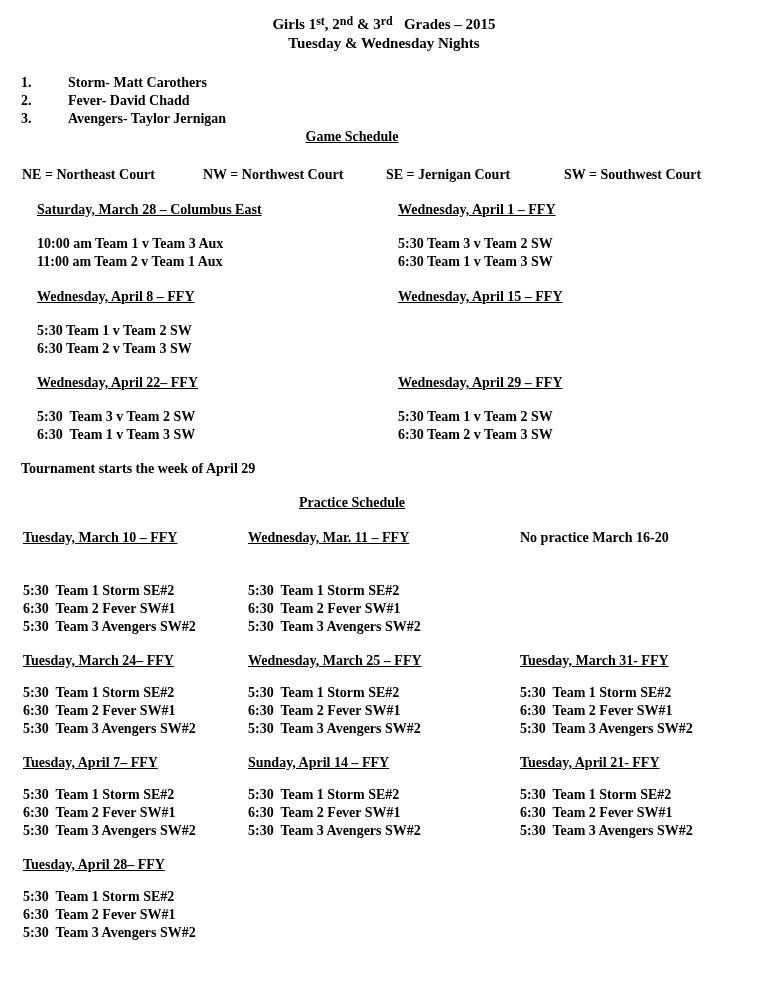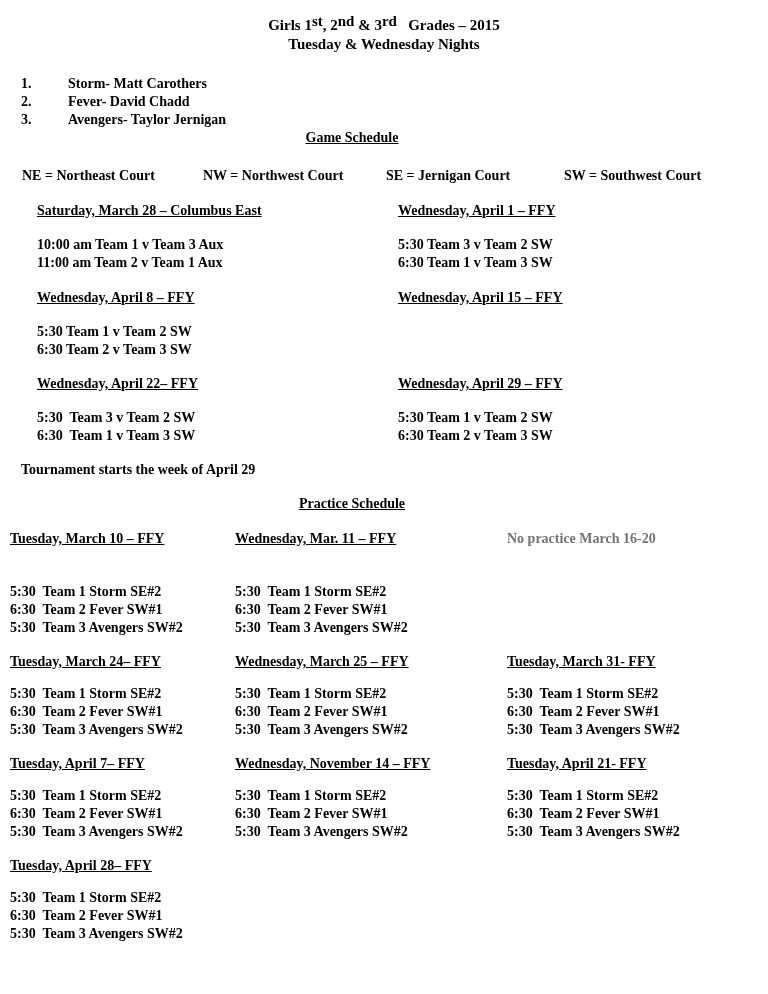--- a/index.html
+++ b/index.html
@@ -12,45 +12,45 @@
     font-family:"Liberation Serif","DejaVu Serif",serif;
     font-weight:700;
     font-size:14px;
     line-height:18px;
     box-sizing:border-box;
     padding-top:12px;
     overflow:hidden;
   }
   .bt{white-space:pre-wrap;}
   .title{width:768px;text-align:center;font-size:15px;line-height:19px;}
-  .sup{font-size:15px;vertical-align:4px;}
+  .sup{font-size:12px;vertical-align:4px;}
   .teams{margin:21px 0 0 21px;}
   .team-row{display:flex;}
   .team-num{display:inline-block;width:47px;}
   .center-heading{width:704px;text-align:center;}
   .center-heading .uln{text-decoration:underline;}
   .mt-32{}
   .mt-17{margin-top:17px;}
   .mt-16{margin-top:16px;}
   .legend{display:flex;margin-left:22px;margin-top:20px;}
   .leg-1{width:181px;}
   .leg-2{width:183px;}
   .leg-3{width:178px;}
   .game-row{display:flex;margin-left:37px;}
   .game-col-left{width:361px;}
   .block-header{text-decoration:underline;height:18px;}
   .block-lines{margin-top:16px;}
   .block-lines.gap-14{margin-top:14px;}
   .block-lines.gap-35{margin-top:35px;}
   .note{margin-left:21px;}
-  .p-row{display:flex;margin-left:10px;}
+  .p-row{display:flex;margin-left:23px;}
   .p-col-1{width:225px;}
   .p-col-2{width:272px;}
   .p-col-3{flex:1;}
-  .red{color:#737373;}
+  .red{color:#000000;}
 </style>
 </head>
 <body>
 
 <div class="page">
 
   <div class="title">
     <div><span class="bt">Girls 1</span><span class="sup bt">st</span><span class="bt">, 2</span><span class="sup bt">nd</span><span class="bt"> &amp; 3</span><span class="sup bt">rd</span><span class="bt">   Grades – 2015</span></div>
     <div class="bt">Tuesday &amp; Wednesday Nights</div>
   </div>
@@ -186,21 +186,21 @@
   <div class="p-row mt-16">
     <div class="p-col-1">
       <div class="block-header bt">Tuesday, April 7– FFY</div>
       <div class="block-lines gap-14">
         <div class="bt">5:30  Team 1 Storm SE#2</div>
         <div class="bt">6:30  Team 2 Fever SW#1</div>
         <div class="bt">5:30  Team 3 Avengers SW#2</div>
       </div>
     </div>
     <div class="p-col-2">
-      <div class="block-header bt">Wednesday, November 14 – FFY</div>
+      <div class="block-header bt">Sunday, April 14 – FFY</div>
       <div class="block-lines gap-14">
         <div class="bt">5:30  Team 1 Storm SE#2</div>
         <div class="bt">6:30  Team 2 Fever SW#1</div>
         <div class="bt">5:30  Team 3 Avengers SW#2</div>
       </div>
     </div>
     <div class="p-col-3">
       <div class="block-header bt">Tuesday, April 21- FFY</div>
       <div class="block-lines gap-14">
         <div class="bt">5:30  Team 1 Storm SE#2</div>

